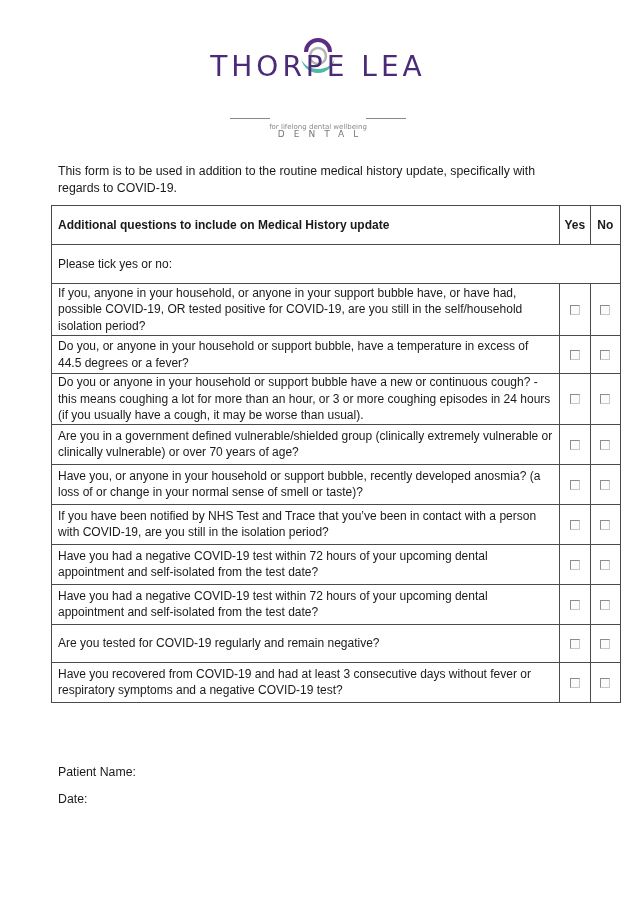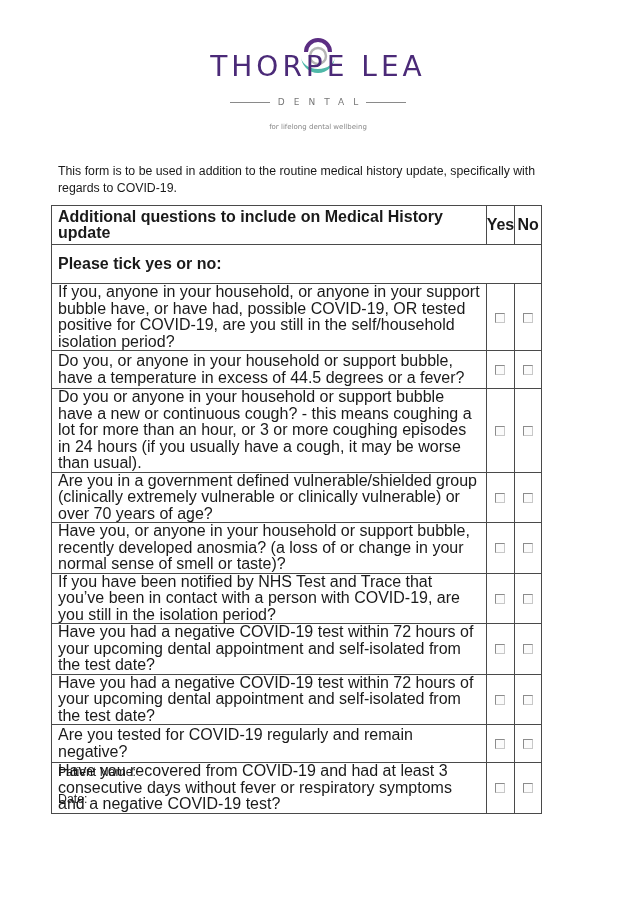--- a/index.html
+++ b/index.html
@@ -2,32 +2,32 @@
 <html><head>
 <meta charset="utf-8">
 <style>
   html, body { margin: 0; padding: 0; background: #ffffff; }
   body { width: 636px; height: 900px; position: relative; font-family: "Liberation Sans", sans-serif; color: #1a1a1a; overflow: hidden; }
   .logo { position: absolute; left: 0; width: 636px; top: 30px; text-align: center; }
   .logo-mark { position: absolute; left: 298px; top: 4px; width: 40px; height: 44px; }
   .brand-name { position: absolute; left: 0; width: 636px; top: 50px; text-align: center; font-size: 28px; letter-spacing: 4px; color: #4b2a78; font-family: "DejaVu Sans", sans-serif; font-weight: normal; }
   .brand-sub { position: absolute; left: 0; width: 636px; top: 97px; display: flex; justify-content: center; align-items: center; gap: 8px; }
   .brand-sub .line { width: 40px; height: 1px; background: #8a8a8a; }
-  .brand-sub .word { font-size: 9px; letter-spacing: 9px; color: #777; margin-right: -9px; font-family: "DejaVu Sans", sans-serif; }
+  .brand-sub .word { font-size: 9px; letter-spacing: 9px; color: #777; margin-right: -9px; font-family: "DejaVu Sans", sans-serif; margin-top: 32px; }
   .tagline { position: absolute; left: 0; width: 636px; top: 117px; text-align: center; font-size: 7px; color: #888; font-family: "DejaVu Sans", sans-serif; margin-top: 6px; }
 
   .intro { position: absolute; left: 58px; top: 163px; width: 480px; font-size: 12.3px; line-height: 17px; }
 
-  table.form { position: absolute; left: 51px; top: 205px; width: 491px; border-collapse: collapse; font-size: 16px; }
+  table.form { position: absolute; left: 51px; top: 205px; width: 570px; border-collapse: collapse; font-size: 12px; }
   table.form td { border: 1.3px solid #4a4a4a; padding: 0 6px; line-height: 16.5px; vertical-align: middle; }
   table.form td.q { width: 438px; }
   table.form td.yn { width: 26px; text-align: center; padding: 0; }
   .hdr td { font-weight: bold; height: 38px; }
   .hdr td.yn { text-align: left; padding-left: 7px; }
-  .sub td { font-weight: bold; height: 38px; }
+  .sub td { font-weight: normal; height: 38px; }
   .cb { display: inline-block; width: 8px; height: 8px; border: 1px solid #c8c8c8; border-top-color: #8c8c8c; border-left-color: #8c8c8c; background: #fbfbfb; vertical-align: middle; }
 
   .footer-field { position: absolute; left: 58px; font-size: 12.3px; }
 </style>
 </head>
 <body>
 
 <div class="logo">
   <svg class="logo-mark" viewBox="0 0 40 44">
     <path d="M6 18 A14 14 0 0 1 34 18 L30 18 A10 10 0 0 0 10 18 Z" fill="#5b2d82"></path>

